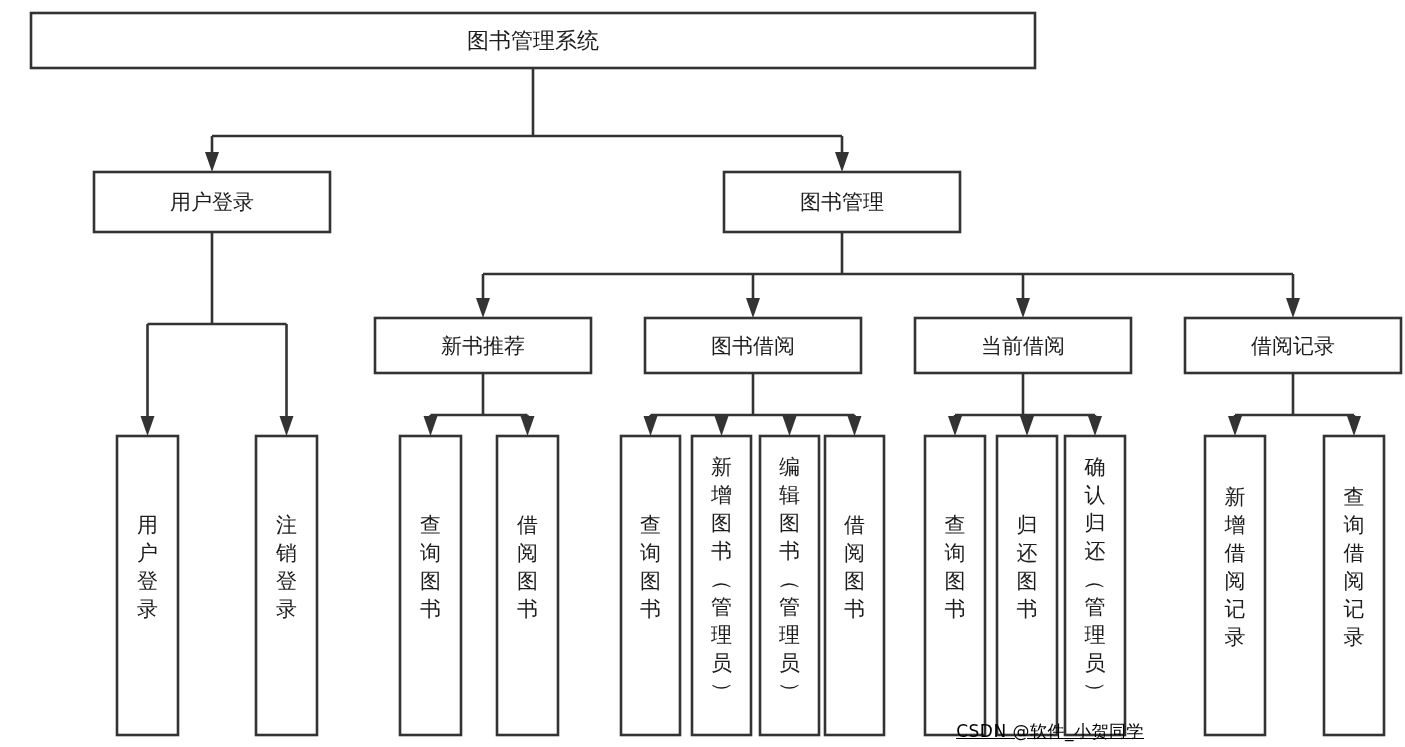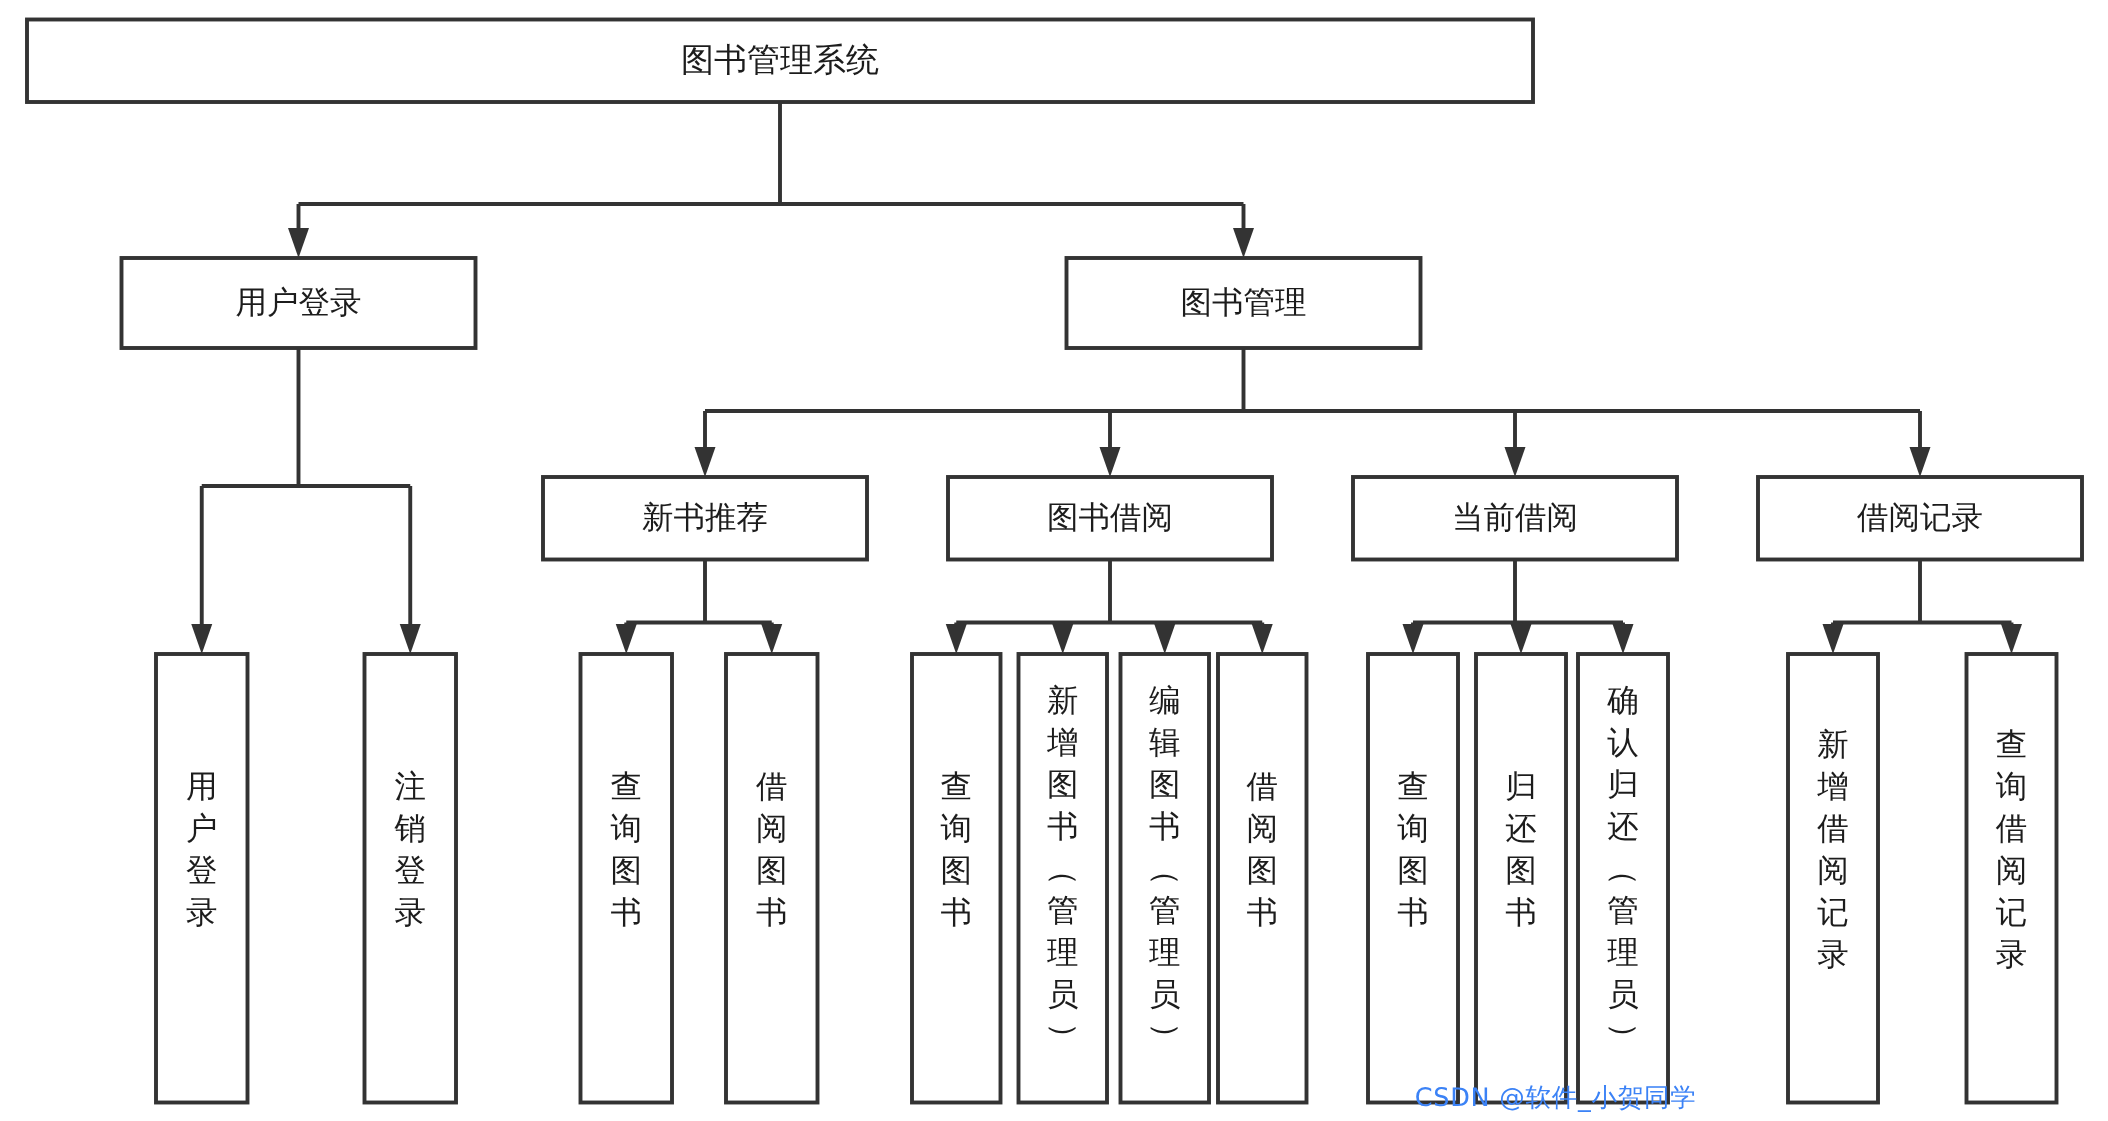--- a/index.html
+++ b/index.html
@@ -12,20 +12,21 @@
     height: 747px;
     font-family: "DejaVu Sans", "Liberation Sans", sans-serif;
     overflow: hidden;
     position: relative;
   }
   #diagram-root {
     position: relative;
     width: 1139px;
     height: 747px;
     background: #ffffff;
+    margin-left: 13px;
   }
   svg#flowchart {
     position: absolute;
     top: 0;
     left: 0;
     width: 1405px;
     height: 747px;
     display: block;
   }
   .node-box {
@@ -59,24 +60,25 @@
     fill: #1c1c1c;
     text-anchor: middle;
     dominant-baseline: middle;
   }
   .watermark {
     position: absolute;
     right: 8px;
     bottom: 4px;
     font-family: "DejaVu Sans", "Liberation Sans", sans-serif;
     font-size: 17px;
-    color: #3b82f6;
+    color: #000000;
     letter-spacing: 0.5px;
     white-space: nowrap;
     pointer-events: none;
+    text-decoration: underline;
   }
 </style>
 </head>
 <body>
 
 <div id="diagram-root">
   <svg id="flowchart" viewBox="0 0 1405 747">
     <g id="connectors-layer">
         <g>
           <path d="M520,68 L520,136" class="connector"></path>

